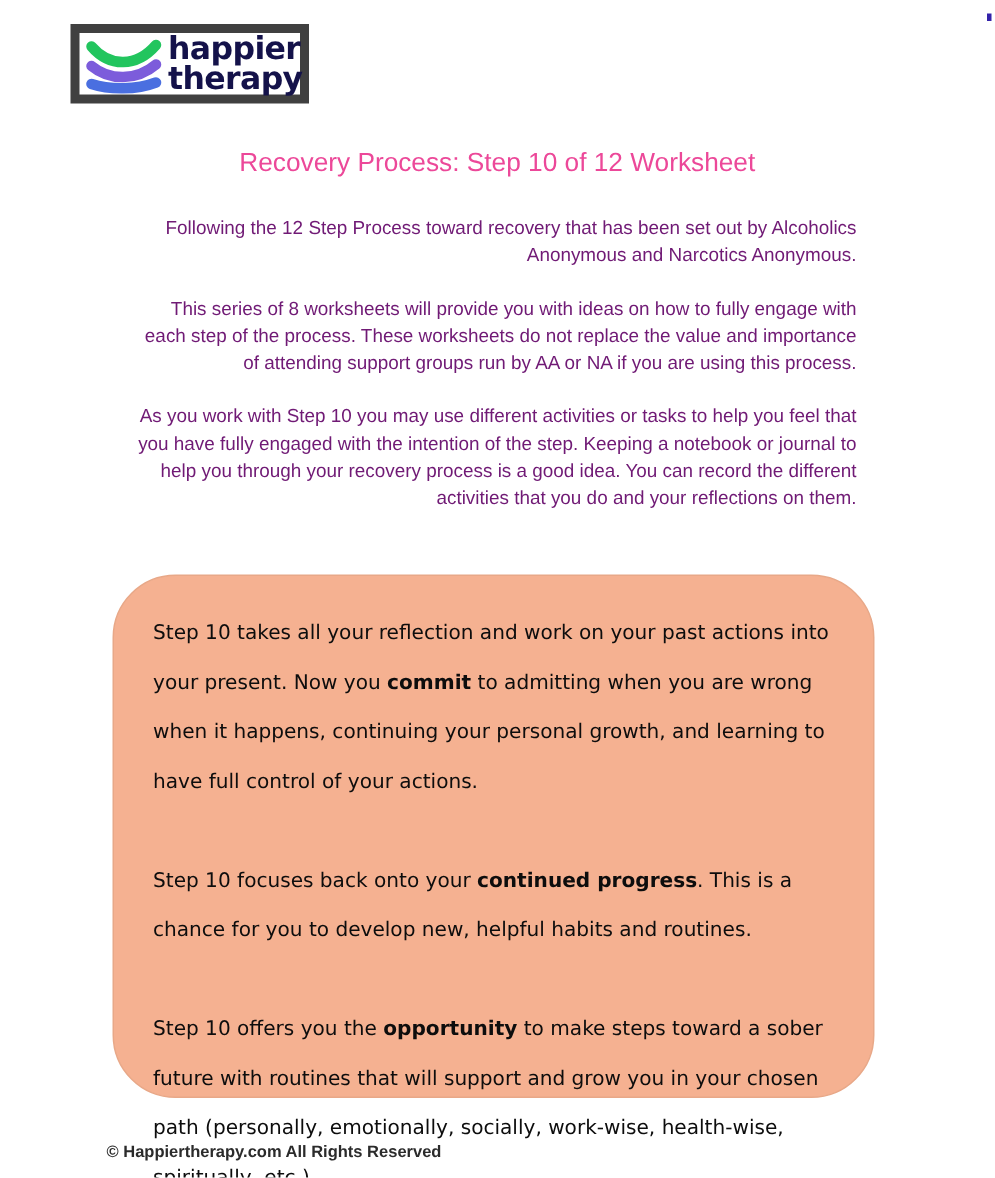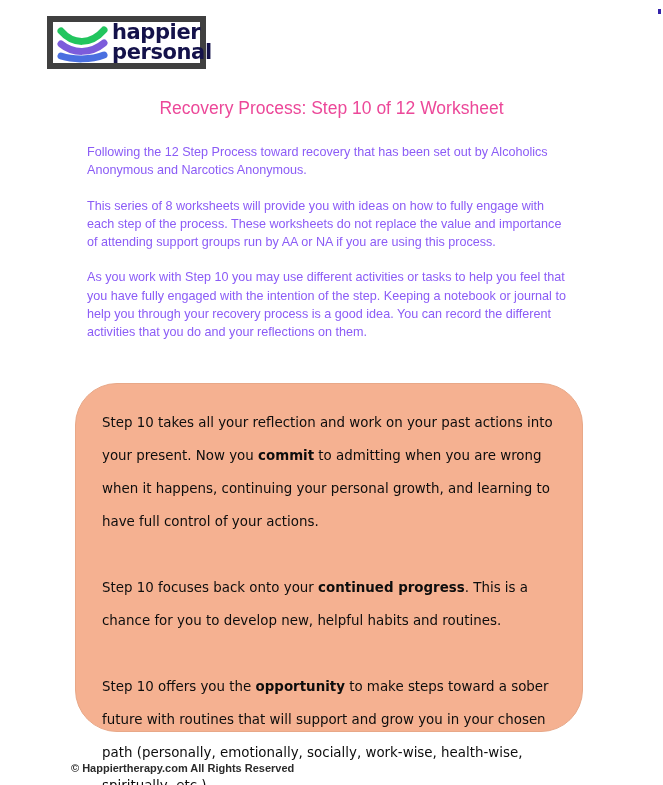--- a/index.html
+++ b/index.html
@@ -71,22 +71,22 @@
   .intro {
     position: absolute;
     left: 87px;
     top: 143px;
     width: 484px;
   }
   .intro p {
     margin: 0 0 17px 0;
     font-size: 12.6px;
     line-height: 18.3px;
-    color: #8b5cf6;
-    text-align: left;
+    color: #701a75;
+    text-align: right;
   }
 
   
   .callout {
     position: absolute;
     left: 75px;
     top: 383px;
     width: 508px;
     height: 349px;
     box-sizing: border-box;
@@ -132,21 +132,21 @@
 <div class="page">
 
   <div class="logo-box">
     <svg class="logo-mark" viewBox="0 0 52 44">
       <path d="M4 10 C 16 24, 34 24, 47 9" stroke="#22c55e" stroke-width="7" fill="none" stroke-linecap="round"></path>
       <path d="M4 23 C 16 33, 34 33, 47 22" stroke="#7c5cdb" stroke-width="7" fill="none" stroke-linecap="round"></path>
       <path d="M4 35 C 16 39, 34 39, 47 34" stroke="#4a6fe0" stroke-width="7" fill="none" stroke-linecap="round"></path>
     </svg>
     <div class="logo-words">
       <span>happier</span>
-      <span>personal</span>
+      <span>therapy</span>
     </div>
   </div>
 
   <div class="doc-title">Recovery Process: Step 10 of 12 Worksheet</div>
 
   <div class="intro">
     <p>Following the 12 Step Process toward recovery that has been set out by Alcoholics Anonymous and Narcotics Anonymous.</p>
     <p>This series of 8 worksheets will provide you with ideas on how to fully engage with each step of the process. These worksheets do not replace the value and importance of attending support groups run by AA or NA if you are using this process.</p>
     <p>As you work with Step 10 you may use different activities or tasks to help you feel that you have fully engaged with the intention of the step. Keeping a notebook or journal to help you through your recovery process is a good idea. You can record the different activities that you do and your reflections on them.</p>
   </div>

